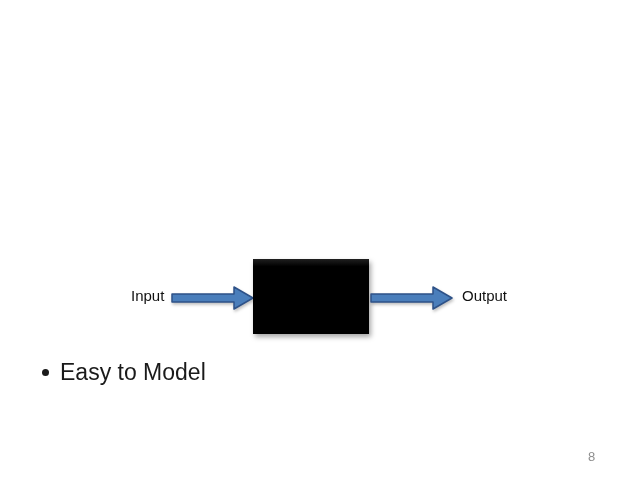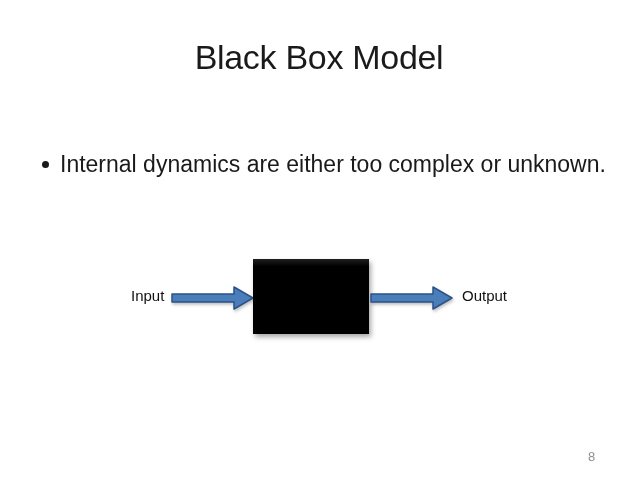--- a/index.html
+++ b/index.html
@@ -81,28 +81,27 @@
     top: 449px;
     font-size: 13px;
     color: #8f8f8f;
   }
 </style>
 </head>
 <body>
 
 <div class="slide">
 
-  <h1 class="title">Black Box Model</h1>
 
 
-  <div class="bullet b2">
+
+  <div class="bullet b3">
     <span class="dot"></span>
-    <span class="btext">Internal dynamics are either too complex or unknown.</span>
+    <span class="btext">Easy to Model</span>
   </div>
-
 
   <div>
     <span class="io-label input-label">Input</span>
 
     <svg class="arrow left-arrow" viewBox="0 0 84 26" xmlns="http://www.w3.org/2000/svg">
       <polygon points="1,9 63,9 63,2 82,13 63,24 63,17 1,17" fill="#4a7ebb"></polygon>
     </svg>
 
     <div class="blackbox"></div>
 

